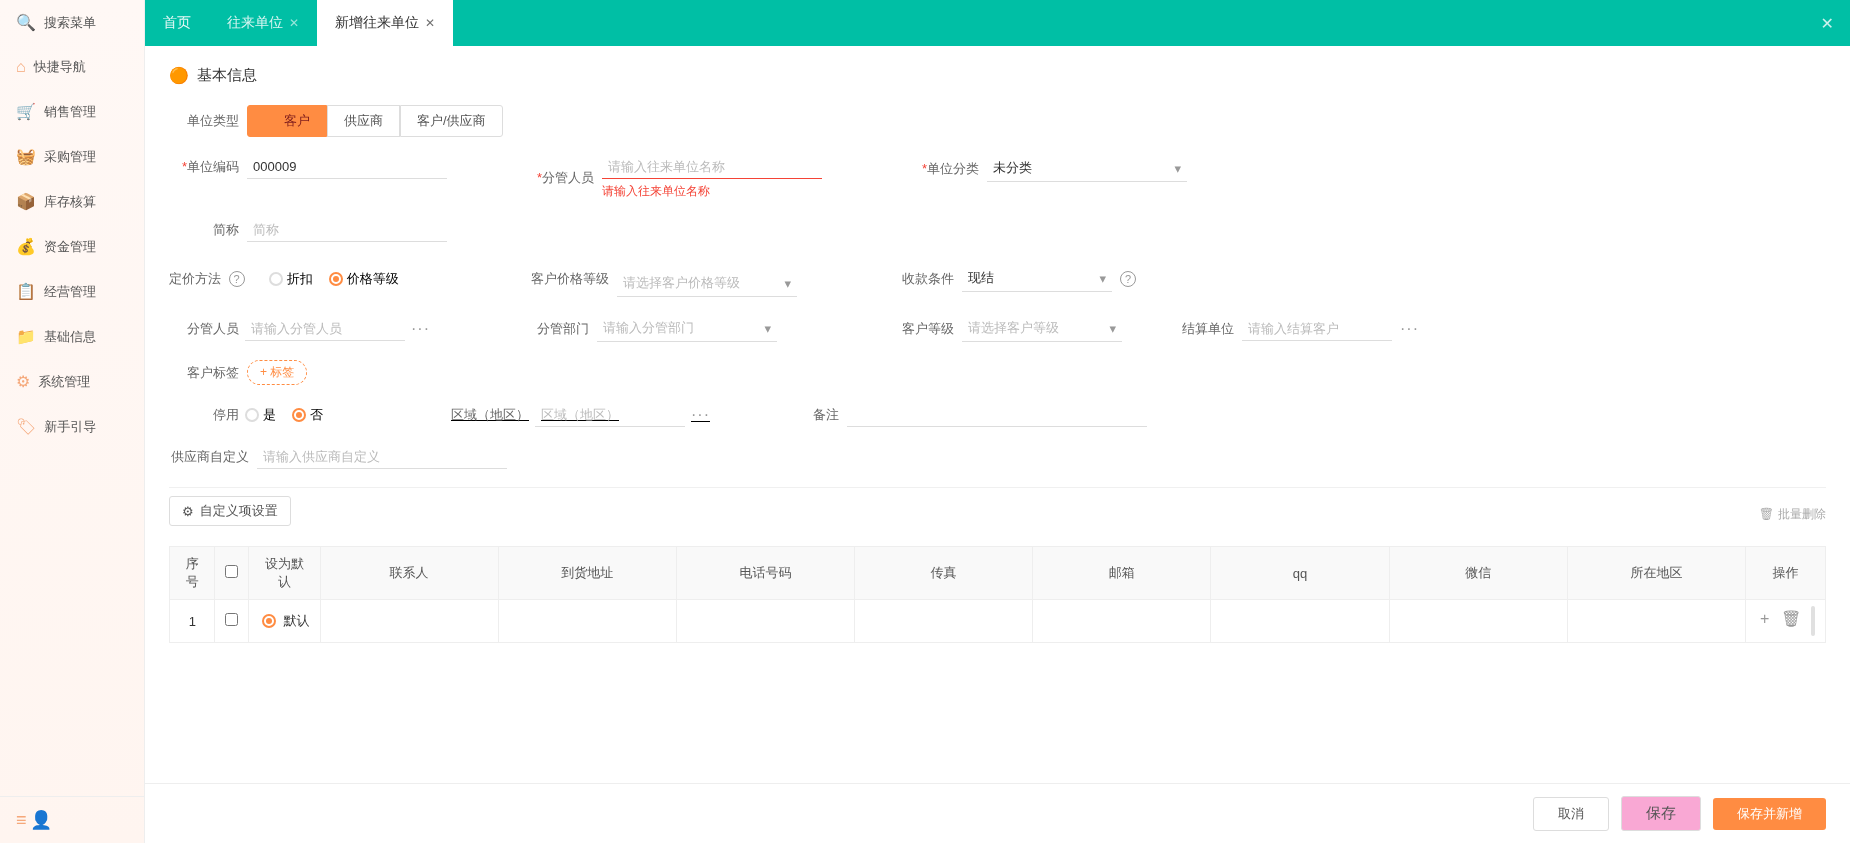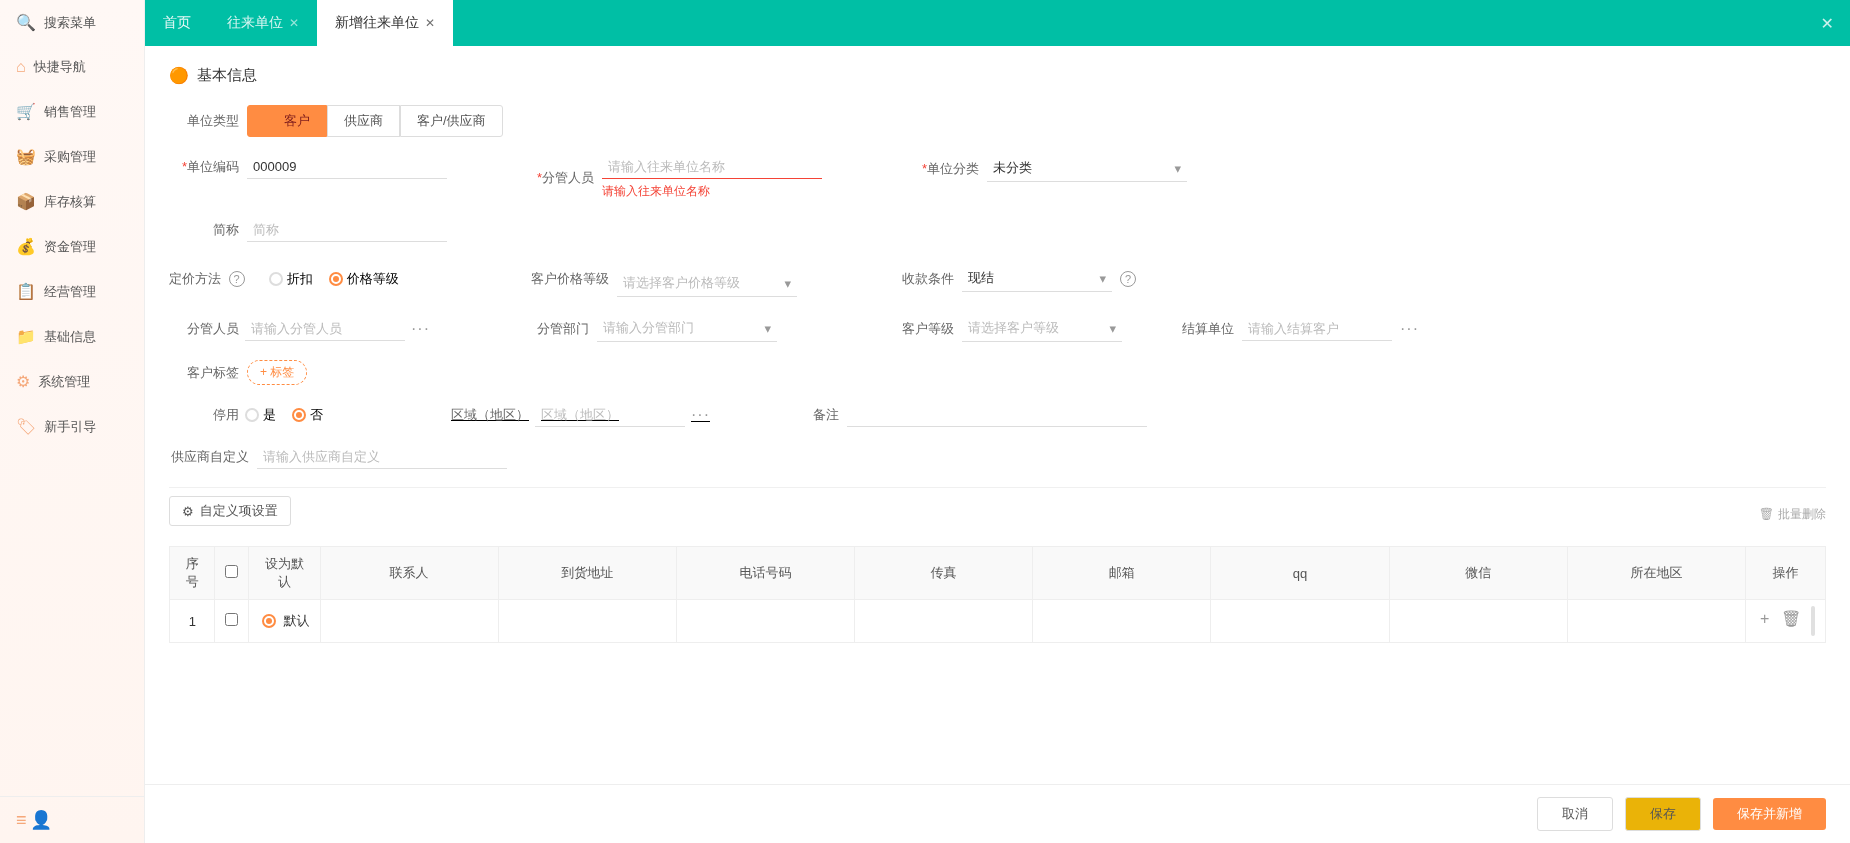--- a/index.html
+++ b/index.html
@@ -298,25 +298,25 @@
       border: 1px solid #ddd;
       background: #fff;
       color: #555;
       border-radius: 3px;
       cursor: pointer;
       font-size: 13px;
     }
     .btn-save {
       padding: 7px 24px;
       border: 1px solid #ddd;
-      background: #eab308;
+      background: #f9a8d4;
       color: #555;
       border-radius: 3px;
       cursor: pointer;
-      font-size: 13px;
+      font-size: 15px;
     }
     .btn-save-new {
       padding: 7px 24px;
       border: none;
       background: #ff8c42;
       color: #fff;
       border-radius: 3px;
       cursor: pointer;
       font-size: 13px;
     }

